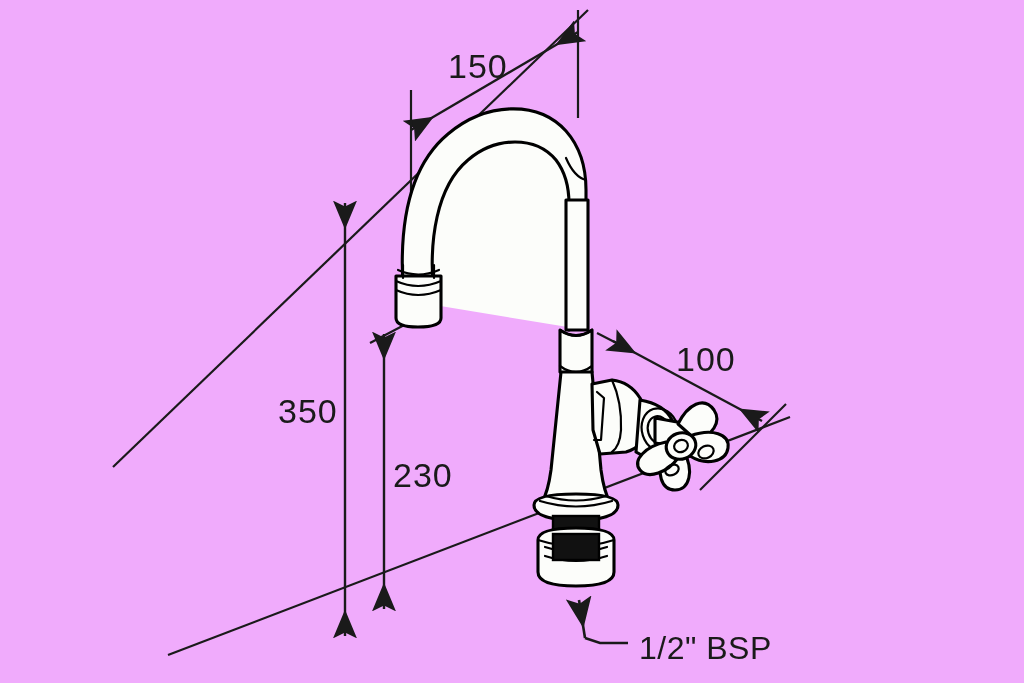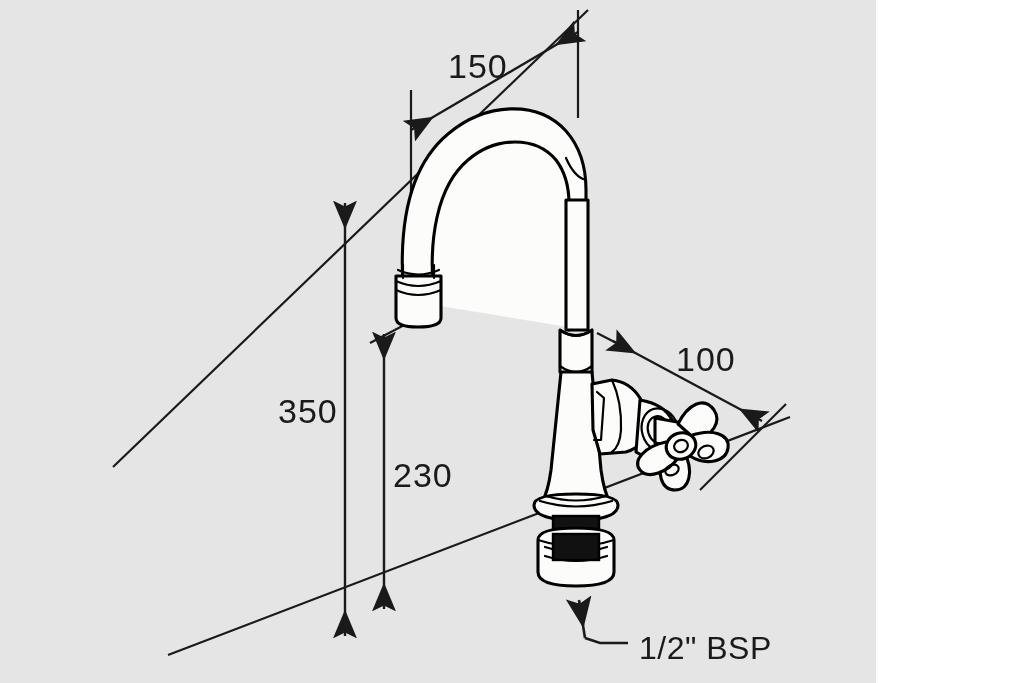--- a/index.html
+++ b/index.html
@@ -3,23 +3,23 @@
 <meta charset="utf-8">
 <title>Faucet Technical Drawing</title>
 <style>
   html, body {
     margin: 0;
     padding: 0;
     background: #ffffff;
   }
   #canvas {
     position: relative;
-    width: 876px;
+    width: 1024px;
     height: 683px;
-    background: #e5e5e5;
+    background: #f0abfc;
     overflow: hidden;
     font-family: "Liberation Sans", sans-serif;
   }
   #canvas svg {
     position: absolute;
     top: 0;
     left: 0;
     width: 1024px;
     height: 683px;
   }

